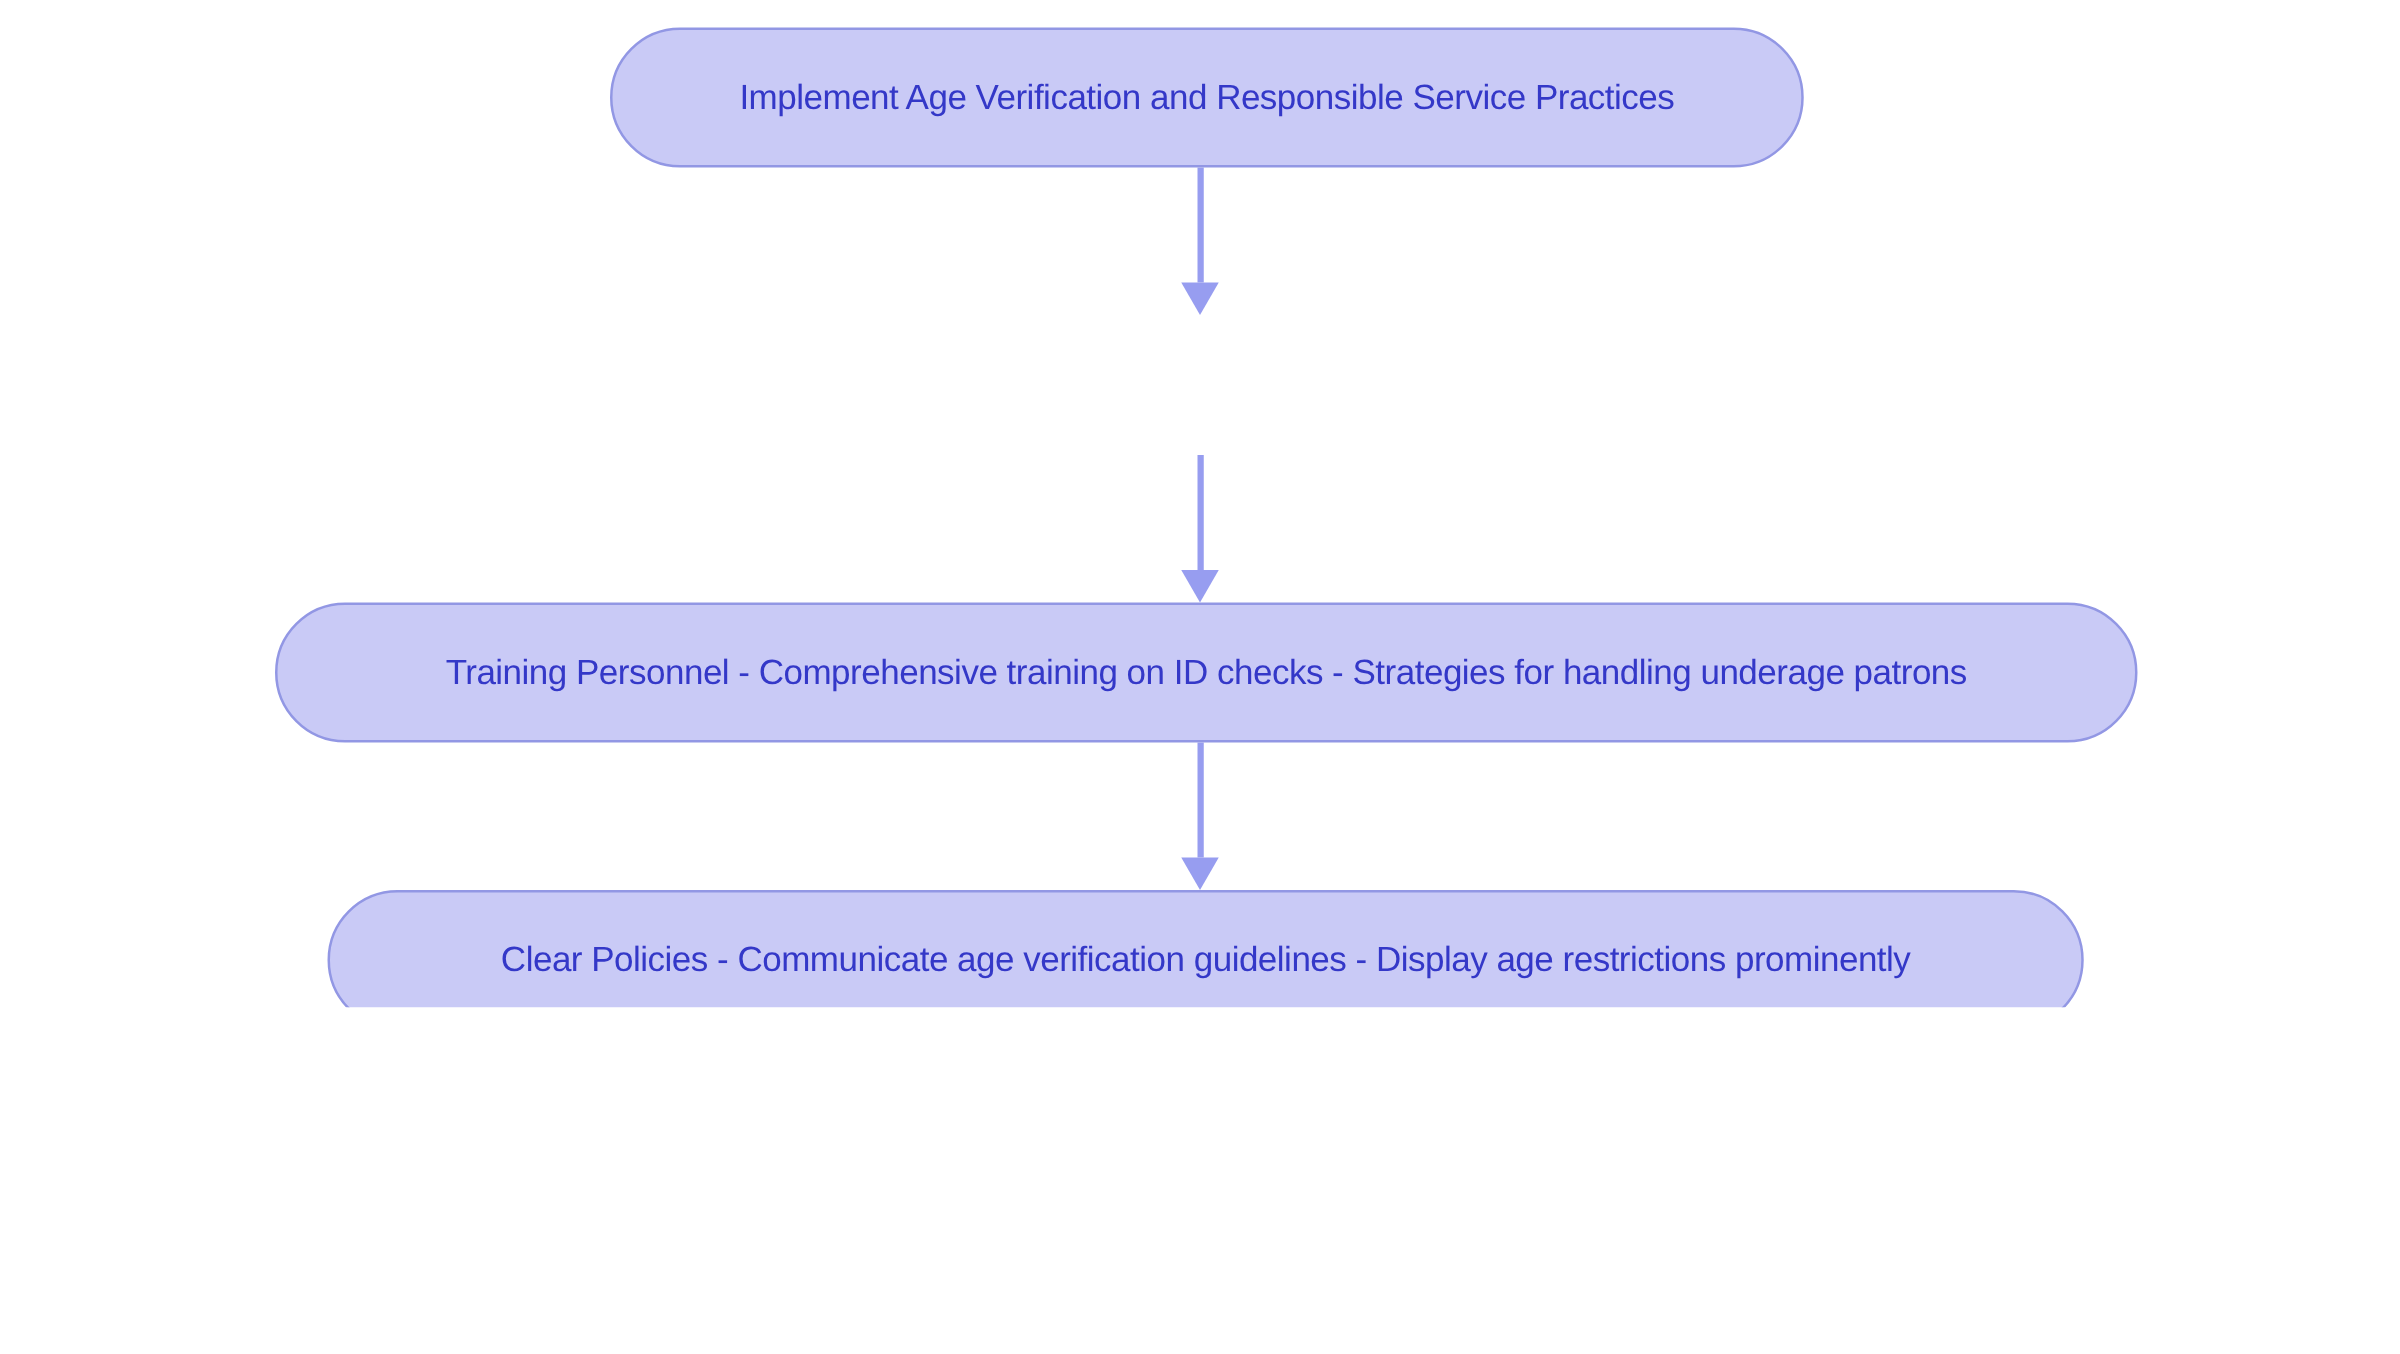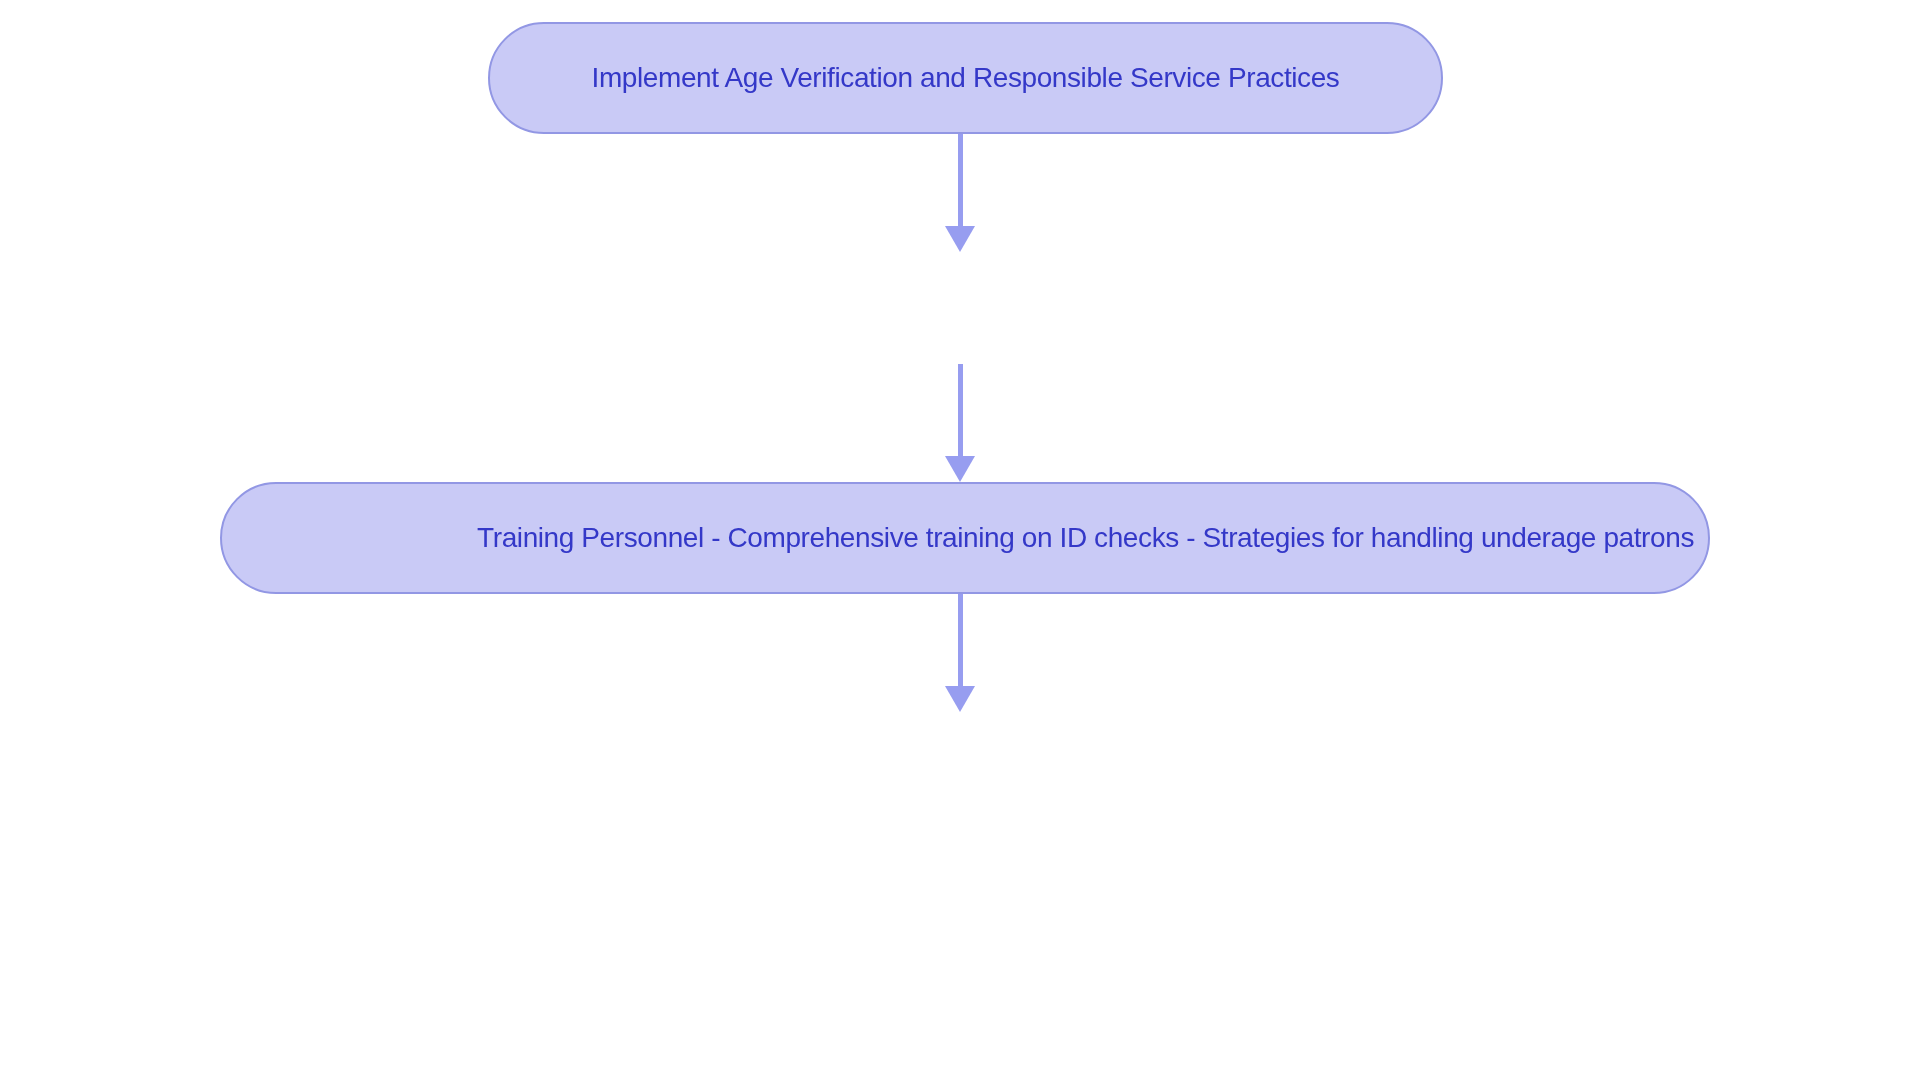--- a/index.html
+++ b/index.html
@@ -28,21 +28,21 @@
     color: #3438c8;
     font-size: 28px;
     font-weight: 500;
     letter-spacing: -0.4px;
     white-space: nowrap;
     padding: 0 14px;
     text-align: center;
   }
   .node-1 { left: 488px; top: 22px;  width: 955px;  }
   .node-2 { left: 365px; top: 252px; width: 1200px; }
-  .node-3 { left: 220px; top: 482px; width: 1490px; justify-content: flex-end; }
+  .node-3 { left: 220px; top: 482px; width: 1490px; }
   .node-4 { left: 262px; top: 712px; width: 1405px; }
   .node-5 { left: 370px; top: 945px; width: 1190px; }
 
   .arrow {
     position: absolute;
     left: 945px;            
     width: 30px;
     display: flex;
     flex-direction: column;
     align-items: center;
@@ -86,20 +86,23 @@
 
   <div class="node node-3">
     <span>Training Personnel - Comprehensive training on ID checks - Strategies for handling underage patrons</span>
   </div>
 
   <div class="arrow arrow-3">
     <div class="arrow-line"></div>
     <div class="arrow-head"></div>
   </div>
 
+  <div class="node node-4">
+    <span>Clear Policies - Communicate age verification guidelines - Display age restrictions prominently</span>
+  </div>
 
   <div class="arrow arrow-4">
     <div class="arrow-line"></div>
     <div class="arrow-head"></div>
   </div>
 
 
 </div>
 
 </body></html>

